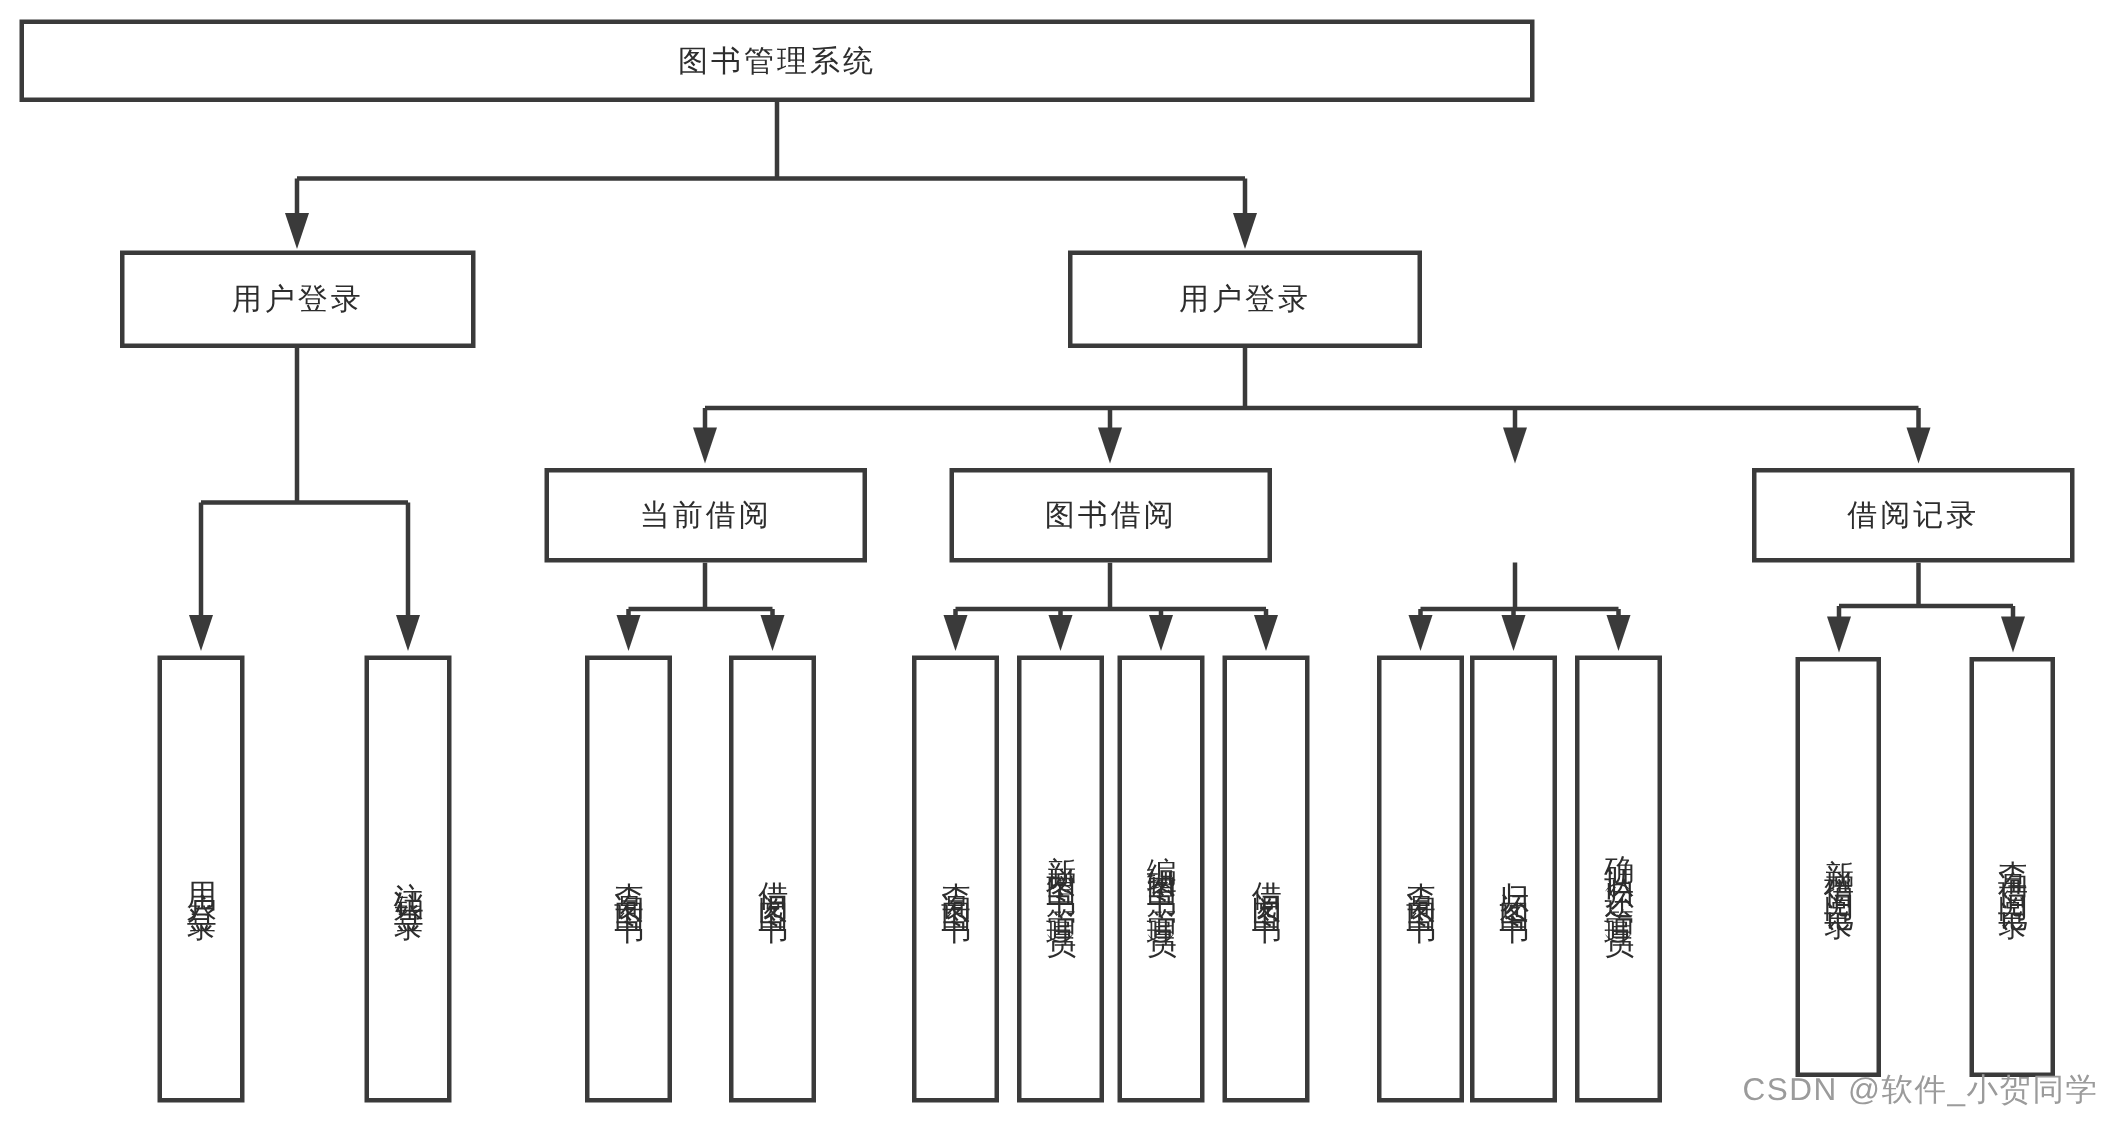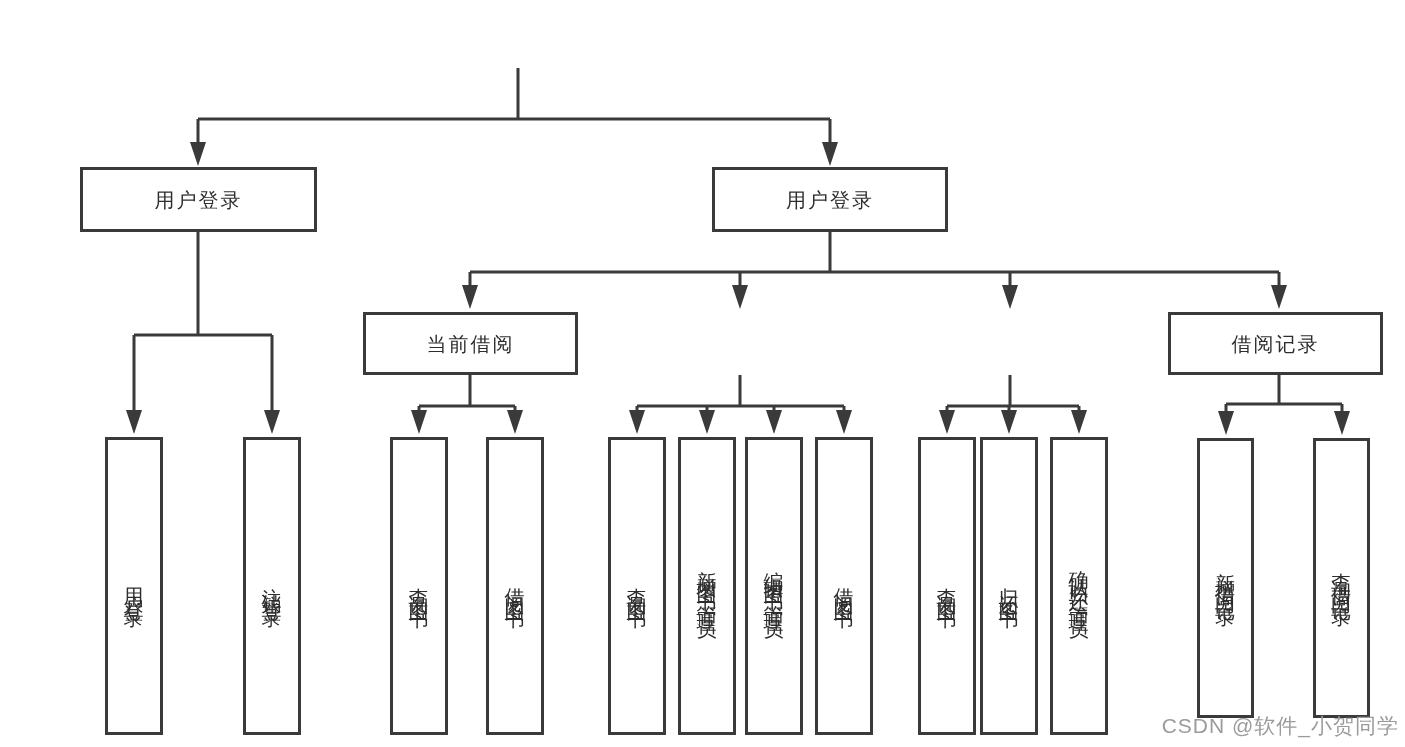--- a/index.html
+++ b/index.html
@@ -85,30 +85,36 @@
       <polygon points="766,410 782,410 774,434"></polygon>
       <polygon points="836,410 852,410 844,434"></polygon>
       <polygon points="939,410 955,410 947,434"></polygon>
       <polygon points="1001,410 1017,410 1009,434"></polygon>
       <polygon points="1071,410 1087,410 1079,434"></polygon>
       <polygon points="1218,411 1234,411 1226,435"></polygon>
       <polygon points="1334,411 1350,411 1342,435"></polygon>
     </g>
   </svg>
 
+  <div class="box hbox" style="left:13px;top:13px;width:1010px;height:55px;">
+    <span>图书管理系统</span>
+  </div>
 
   <div class="box hbox" style="left:80px;top:167px;width:237px;height:65px;">
     <span>用户登录</span>
   </div>
   <div class="box hbox" style="left:712px;top:167px;width:236px;height:65px;">
     <span>用户登录</span>
   </div>
 
   <div class="box hbox" style="left:363px;top:312px;width:215px;height:63px;">
     <span>当前借阅</span>
+  </div>
+  <div class="box hbox" style="left:633px;top:312px;width:215px;height:63px;">
+    <span>图书借阅</span>
   </div>
   <div class="box hbox" style="left:1168px;top:312px;width:215px;height:63px;justify-content:center;">
     <span>借阅记录</span>
   </div>
 
   <div class="box vbox" style="left:105px;top:437px;width:58px;height:298px;">
     <span>用户登录</span>
   </div>
   <div class="box vbox" style="left:243px;top:437px;width:58px;height:298px;">
     <span>注销登录</span>

